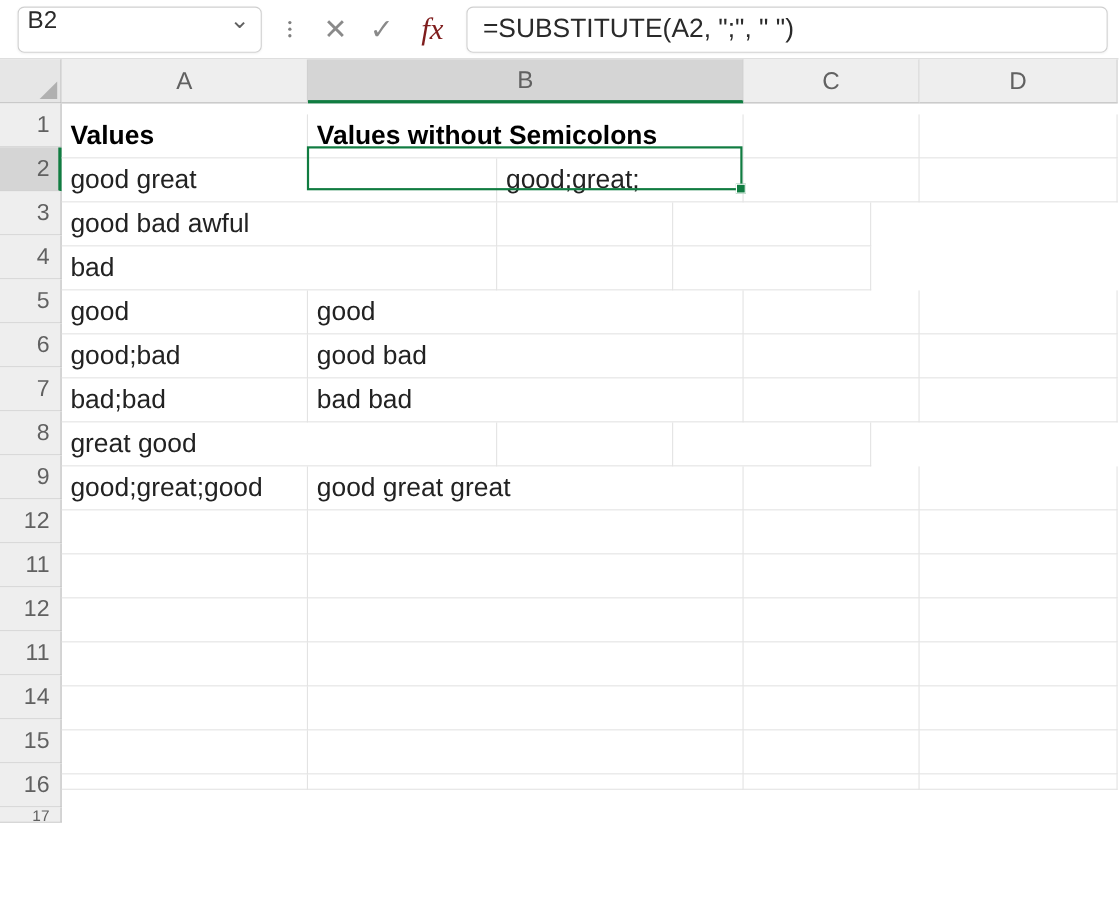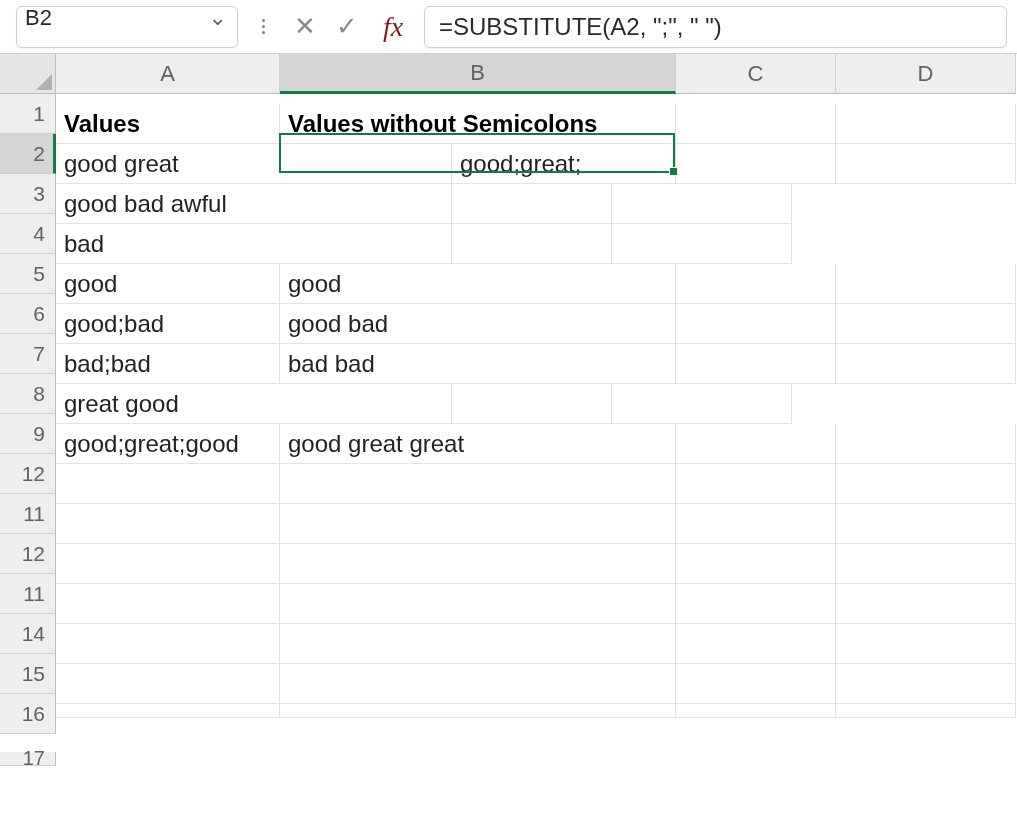--- a/index.html
+++ b/index.html
@@ -194,21 +194,21 @@
 
     
     .wA { width: 224px; }
     .wB { width: 396px; }
     .wC { width: 160px; }
     .wD { width: 180px; }
 
     
     .row.partial { height: 14px; }
     .row.partial .cell { height: 14px; }
-    .row-h.partial { height: 14px; font-size: 20px; margin-top: 18px; }
+    .row-h.partial { height: 14px; font-size: 14px; }
 
   </style>
 </head>
 <body>
 
 <div class="top-bar">
   <div class="name-box">
     <span>B2</span>
     <span class="chev">⌄</span>
   </div>

